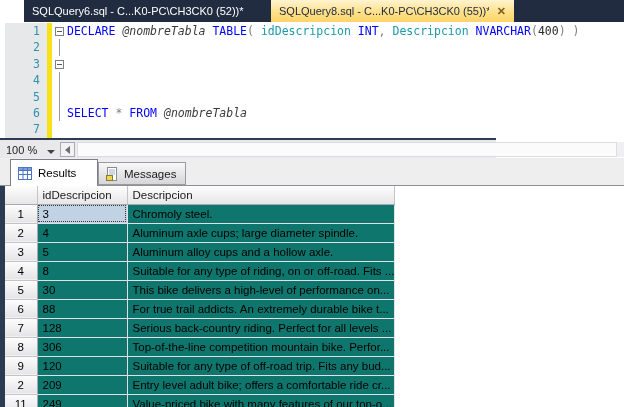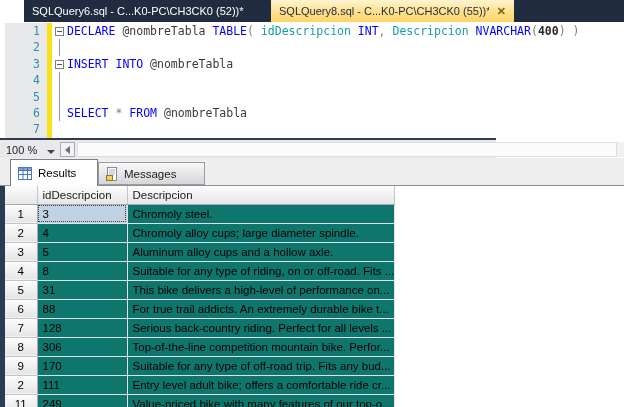--- a/index.html
+++ b/index.html
@@ -26,23 +26,23 @@
      font-family:"DejaVu Sans Mono","Liberation Mono",monospace; font-size:11.5px; }
   .ln { width:42px; text-align:right; padding-right:7px; color:#2b91af; background:#e7e8ea; }
   .chbar { width:5px; background:#f6e216; }
   .fold { width:15px; position:relative; }
   .foldbox { position:absolute; left:3px; top:4px; width:9px; height:9px; border:1px solid #7e7e7e;
      background:#fff linear-gradient(#5a5a5a,#5a5a5a) center/5px 1px no-repeat; }
   .foldline { position:absolute; left:7px; top:0; width:1px; height:100%; background:#9a9a9a; }
   .code-text { white-space:pre; }
   .tk-kw  { color:#0000ff; }
   .tk-id  { color:#1b9aa8; }
-  .tk-var { color:#3a3a3a; }
+  .tk-var { color:#3a3a3a;font-style:italic; }
   .tk-pun { color:#808080; }
-  .tk-num { color:#2b2b2b;font-weight:bold; }
+  .tk-num { color:#2b2b2b; }
 
   
   .scrollrow { position:absolute; left:0; top:138px; width:496px; height:20px; background:#e9e9ec;
      border-top:2px solid #2e3b52; }
   .zoom-combo { position:absolute; left:3px; top:2px; width:52px; height:16px; font-size:11px;
      color:#222; line-height:16px; padding-left:3px; cursor:default; }
   .combo-arrow { position:absolute; left:44px; top:8px; width:0; height:0;
      border-left:4px solid transparent; border-right:4px solid transparent; border-top:4px solid #444; }
   .hleft-btn { position:absolute; left:60px; top:2px; width:15px; height:15px; background:#f2f2f3;
      border:1px solid #aaaab2; }
@@ -50,21 +50,21 @@
      border-top:4px solid transparent; border-bottom:4px solid transparent; border-right:5px solid #6d6d75; }
   .htrack { position:absolute; left:76px; top:2px; width:548px; height:15px; background:#f0f0f2; }
   .hthumb { position:absolute; left:1px; top:0; width:540px; height:15px; background:#fbfbfc; border:1px solid #dddde2; }
 
   
   .rstrip { position:absolute; left:0; top:158px; width:624px; height:28px; background:#eeeeef;
      border-bottom:1px solid #8e8e96; }
   .rtab-active { position:absolute; left:10px; top:1px; width:88px; height:27px; background:#ffffff;
      border:1px solid #7e7e87; border-bottom:none; z-index:2;
      display:flex; align-items:center; gap:6px; padding-left:7px; font-size:11.5px; color:#000; }
-  .rtab-inactive { position:absolute; left:98px; top:4px; width:107px; height:23px;
+  .rtab-inactive { position:absolute; left:98px; top:4px; width:88px; height:23px;
      background:linear-gradient(#f8f8f8, #d6d6d9); border:1px solid #9a9aa2;
      display:flex; align-items:center; gap:6px; padding-left:7px; font-size:11.5px; color:#1a1a1a; }
 
   
   .gridwrap { position:absolute; left:5px; top:186px; width:619px; height:221px; background:#fff; overflow:hidden; }
   table.grid { border-collapse:collapse; table-layout:fixed; }
   .grid col.c0 { width:32px; } .grid col.c1 { width:90px; } .grid col.c2 { width:248px; }
   .grid th, .grid td { font-size:11.5px; font-weight:normal; overflow:hidden; white-space:nowrap; }
   .grid th { height:18px; background:linear-gradient(#fdfdfd,#e6e6e8); text-align:left; padding:0 0 0 5px;
      border-right:1px solid #c4c4c8; border-bottom:1px solid #a9a9b0; color:#1a1a1a; }
@@ -110,21 +110,20 @@
           <span class="foldline"></span>
         </span>
         <span class="code-text"></span>
       </div>
       <div class="code-line">
         <span class="ln">3</span>
         <span class="chbar"></span>
         <span class="fold">
           <span class="foldbox"></span>
         </span>
-        <span class="code-text"><span class="tk-kw">INSERT INTO</span><span class="tk-var"> @nombreTabla</span></span>
       </div>
       <div class="code-line">
         <span class="ln">4</span>
         <span class="chbar"></span>
         <span class="fold">
           <span class="foldline"></span>
         </span>
       </div>
       <div class="code-line">
         <span class="ln">5</span>
@@ -202,60 +201,60 @@
         </thead>
       <tbody id="grid-body">
           <tr>
             <td class="rowhead">1</td>
             <td class="selected">3</td>
             <td>Chromoly steel.</td>
           </tr>
           <tr>
             <td class="rowhead">2</td>
             <td>4</td>
-            <td>Chromoly alloy cups; large diameter spindle.</td>
+            <td>Aluminum axle cups; large diameter spindle.</td>
           </tr>
           <tr>
             <td class="rowhead">3</td>
             <td>5</td>
             <td>Aluminum alloy cups and a hollow axle.</td>
           </tr>
           <tr>
             <td class="rowhead">4</td>
             <td>8</td>
             <td>Suitable for any type of riding, on or off-road. Fits ...</td>
           </tr>
           <tr>
             <td class="rowhead">5</td>
-            <td>31</td>
+            <td>30</td>
             <td>This bike delivers a high-level of performance on...</td>
           </tr>
           <tr>
             <td class="rowhead">6</td>
             <td>88</td>
             <td>For true trail addicts.  An extremely durable bike t...</td>
           </tr>
           <tr>
             <td class="rowhead">7</td>
             <td>128</td>
             <td>Serious back-country riding. Perfect for all levels ...</td>
           </tr>
           <tr>
             <td class="rowhead">8</td>
             <td>306</td>
             <td>Top-of-the-line competition mountain bike. Perfor...</td>
           </tr>
           <tr>
             <td class="rowhead">9</td>
-            <td>170</td>
+            <td>120</td>
             <td>Suitable for any type of off-road trip. Fits any bud...</td>
           </tr>
           <tr>
             <td class="rowhead">2</td>
-            <td>111</td>
+            <td>209</td>
             <td>Entry level adult bike; offers a comfortable ride cr...</td>
           </tr>
           <tr>
             <td class="rowhead">11</td>
             <td>249</td>
             <td>Value-priced bike with many features of our top-o...</td>
           </tr>
         </tbody>
     </table>
   </div>

